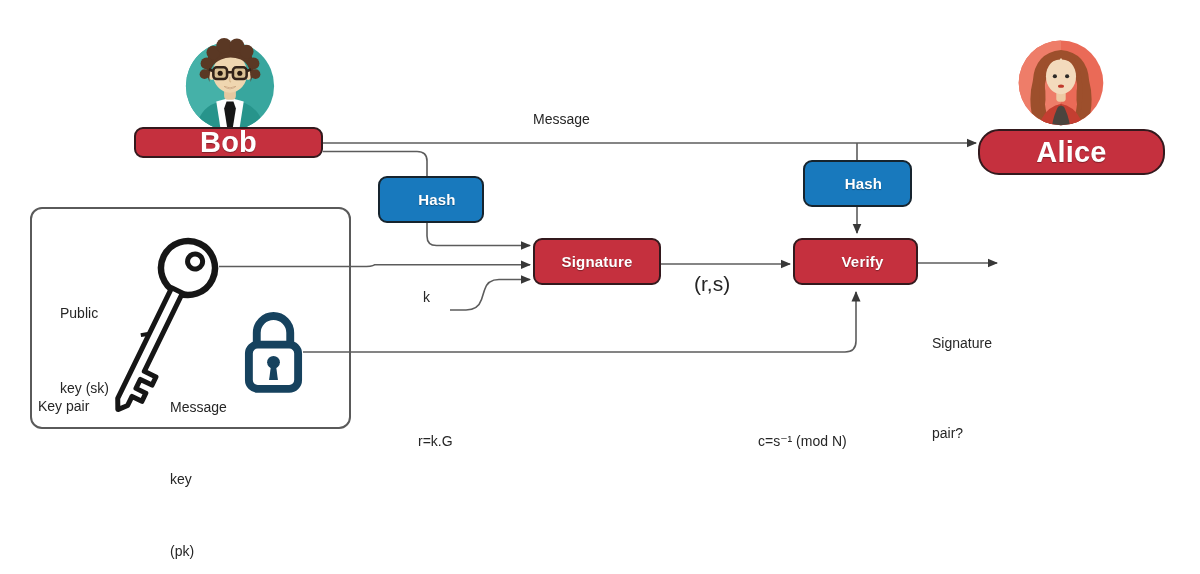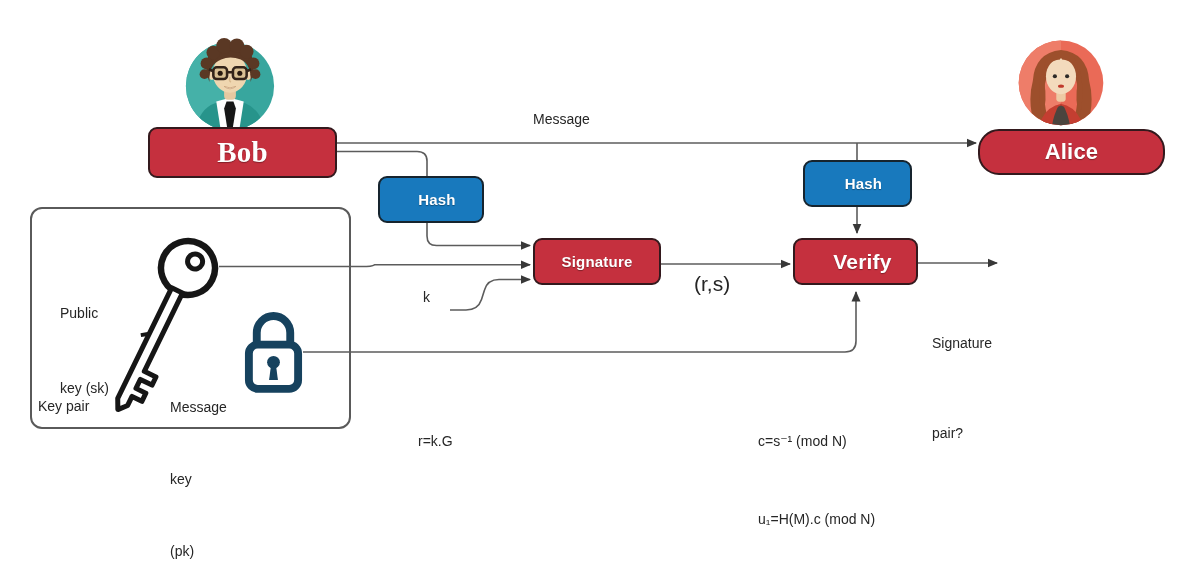--- a/index.html
+++ b/index.html
@@ -8,26 +8,26 @@
     font-family:"Liberation Sans","DejaVu Sans",sans-serif;overflow:hidden;
   }
   #connectors{position:absolute;left:0;top:0;z-index:1;}
   .node{
     position:absolute;z-index:3;display:flex;align-items:center;justify-content:center;
     color:#ffffff;font-weight:bold;border-radius:9px;box-sizing:border-box;
     text-shadow:0 1px 1px rgba(0,0,0,0.35);letter-spacing:0.2px;
   }
   .node.red{background:var(--red);border:2px solid var(--red-border);}
   .node.blue{background:var(--blue);border:2px solid var(--blue-border);padding-left:12px;}
-  #bob-box{left:148px;top:127px;width:189px;height:51px;font-size:29px;font-family:Liberation Serif, serif;}
-  #alice-box{left:978px;top:129px;width:187px;height:46px;font-size:22px;border-radius:21px;}
+  #bob-box{left:134px;top:127px;width:189px;height:31px;font-size:29px;}
+  #alice-box{left:978px;top:129px;width:187px;height:46px;font-size:29px;border-radius:21px;}
   #hash-sender-node{left:378px;top:176px;width:106px;height:47px;font-size:15px;}
   #hash-receiver-node{left:803px;top:160px;width:109px;height:47px;font-size:15px;}
   #signature-node{left:533px;top:238px;width:128px;height:47px;font-size:15px;}
-  #verify-node{left:793px;top:238px;width:125px;height:47px;font-size:21px;padding-left:14px;}
+  #verify-node{left:793px;top:238px;width:125px;height:47px;font-size:15px;padding-left:14px;}
 
   .avatar{position:absolute;z-index:2;}
   #bob-avatar{left:181px;top:30px;width:98px;height:104px;}
   #alice-avatar{left:1014px;top:33px;width:94px;height:96px;}
 
   #keypair-box{
     position:absolute;left:30px;top:207px;width:321px;height:222px;
     border:2px solid #5a5a5a;border-radius:12px;box-sizing:border-box;z-index:0;
     background:transparent;
   }
@@ -186,19 +186,18 @@
   <div class="diagram-text" id="valid-label">
     <div>Signature</div>
     <div>pair?</div>
   </div>
 
   <div class="diagram-text" id="signing-formulas">
     <div>r=k.G</div>
   </div>
   <div class="diagram-text" id="verification-formulas">
     <div>c=s⁻¹ (mod N)</div>
-    <div>u₁=H(M).c (mod N)</div>
     
     
     
   </div>
 
 </div>
 
 </body></html>

